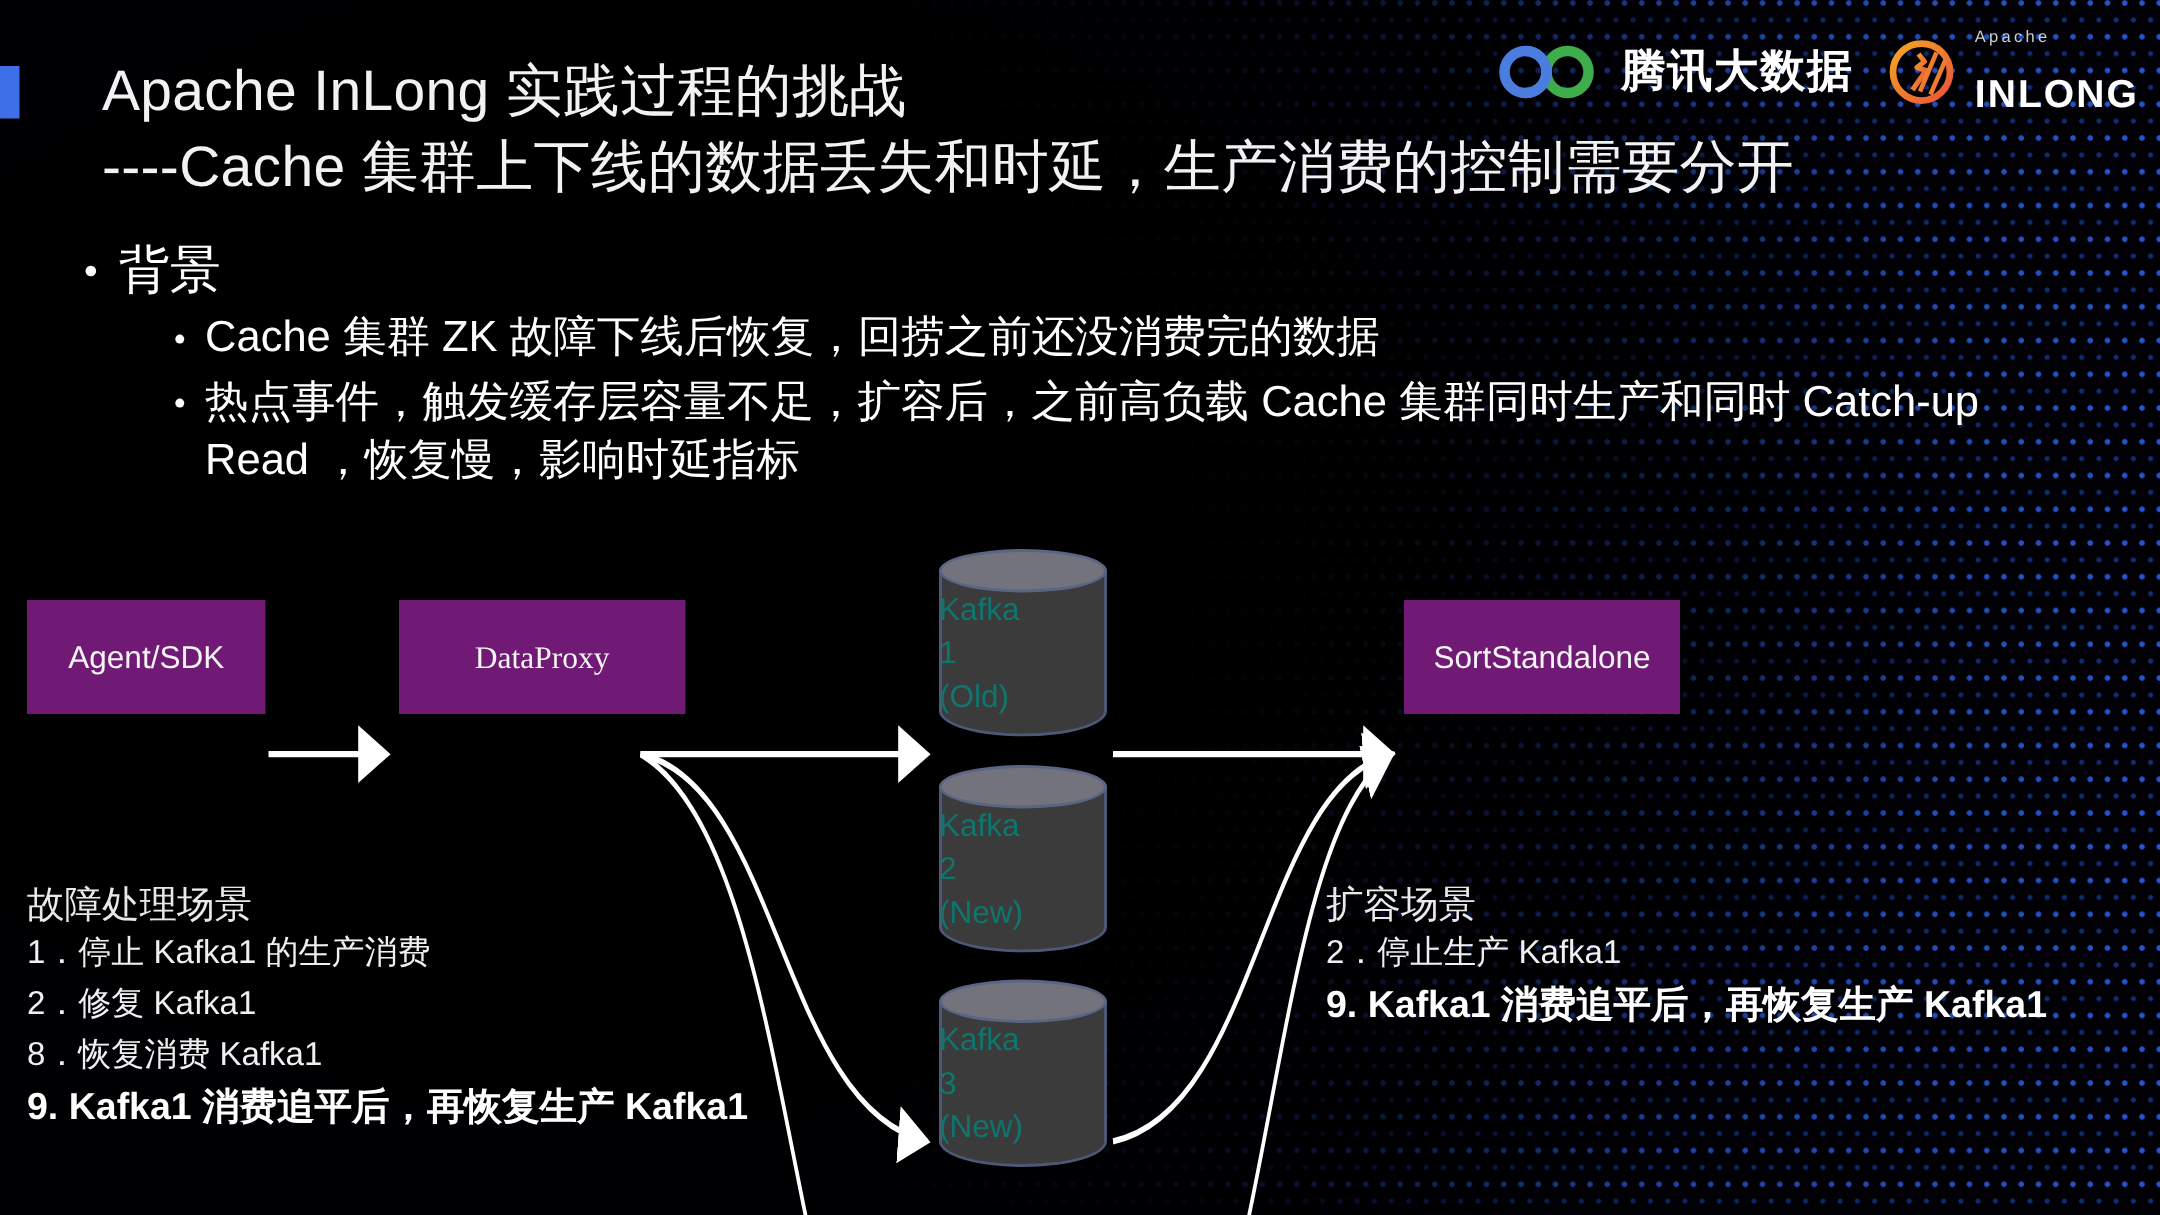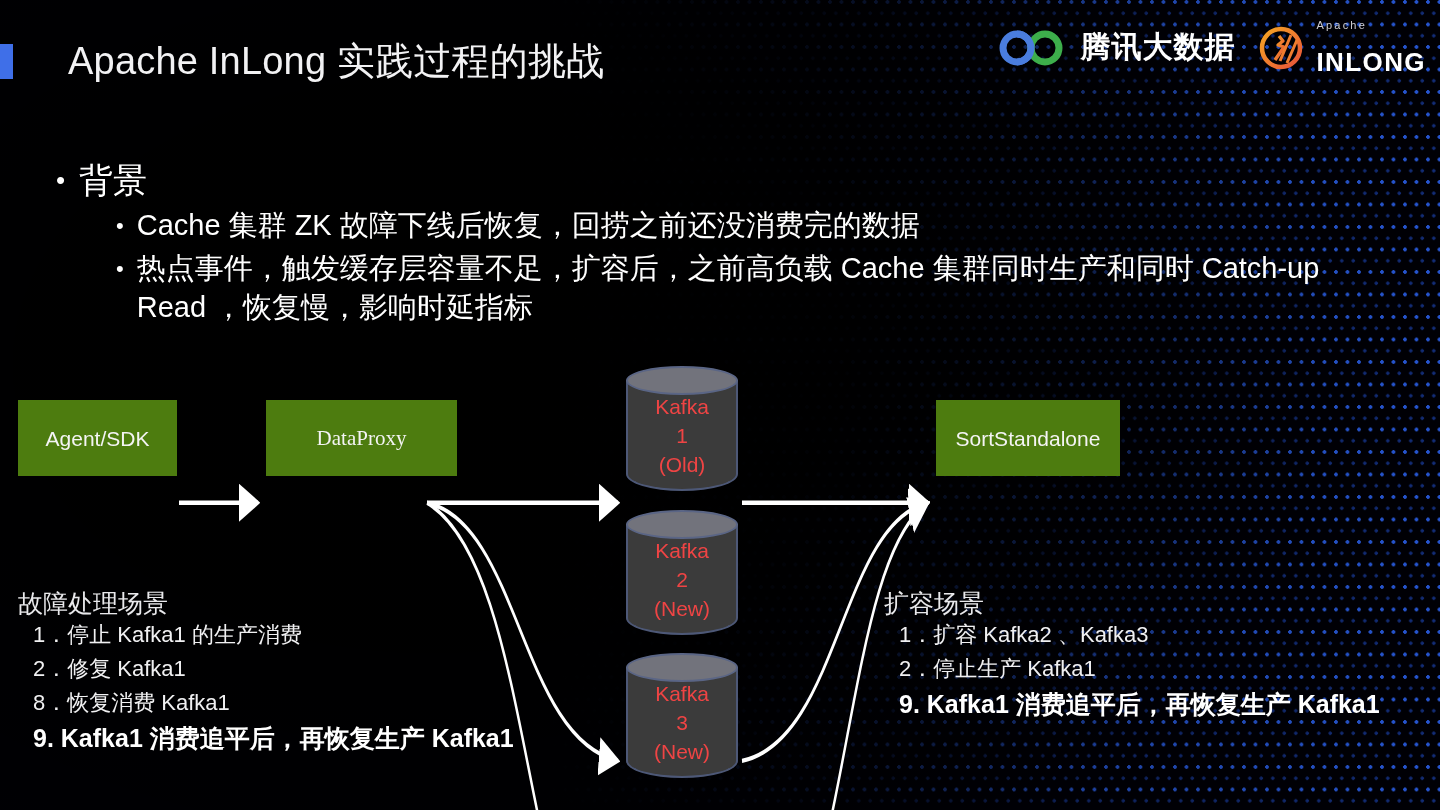--- a/index.html
+++ b/index.html
@@ -80,33 +80,33 @@
   .b2 {
     color: #ffffff; font-size: 29px; line-height: 39px;
     display: flex; align-items: flex-start; gap: 13px; margin-top: 4px;
   }
   .b2 .dot { font-size: 22px; line-height: 39px; }
 
   
   #diagram { position: absolute; left: 0; top: 355px; width: 1440px; height: 455px; }
   .node-box {
     position: absolute;
-    background: #4d7c0f;
+    background: #701a75;
     color: #f4f4f4;
     display: flex; align-items: center; justify-content: center;
     text-align: center;
     font-size: 21px; line-height: 27px;
   }
   #node-agent   { left: 18px;  top: 45px;  width: 159px; height: 76px; }
   #node-proxy   { left: 266px; top: 45px;  width: 191px; height: 76px; font-family: Liberation Serif, serif; }
   #node-sort    { left: 936px; top: 45px;  width: 184px; height: 76px; }
 
   .cyl {
     position: absolute; width: 112px;
-    color: #ef4444; text-align: center;
+    color: #0f766e; 
     font-size: 21px; line-height: 29px;
   }
   .cyl .body {
     position: absolute; left: 0; right: 0; top: 14px; bottom: 0;
     background: #3b3b3b;
     border-left: 2px solid #4d5877;
     border-right: 2px solid #4d5877;
     border-bottom: 2px solid #4d5877;
     border-radius: 0 0 56px 56px / 0 0 17px 17px;
   }
@@ -121,37 +121,38 @@
   }
   #cyl1 { left: 626px; top: 11px;  height: 125px; }
   #cyl2 { left: 626px; top: 155px; height: 125px; }
   #cyl3 { left: 626px; top: 298px; height: 125px; }
 
   
   .scenario { position: absolute; color: #ffffff; }
   #scenario-left  { left: 18px;  top: 588px; }
   #scenario-right { left: 884px; top: 588px; }
   .sc-title { font-size: 25px; line-height: 30px; color: #e9e9ec; }
-  .sc-item  { font-size: 22px; line-height: 34px; color: #f0f0f2; margin-left: 15px; }
+  .sc-item  { font-size: 22px; line-height: 34px; color: #f0f0f2; }
   .sc-item.strong { font-size: 25px; line-height: 36px; font-weight: 700; color: #ffffff; }
 
   svg#wires { position: absolute; left:0; top:0; width: 1440px; height: 810px; pointer-events:none; }
 </style>
 </head>
 <body>
 
 <div id="slide">
 
   <div id="dots"></div>
   <div id="vignette"></div>
 
   <div id="accent-bar"></div>
 
   <div id="title-block">
     <div>Apache InLong 实践过程的挑战</div>
+    <div>----Cache 集群上下线的数据丢失和时延，生产消费的控制需要分开</div>
   </div>
 
   <div id="logos">
     <div class="logo-group">
       <svg width="72" height="40" viewBox="0 0 72 40">
         <circle cx="20" cy="20" r="14" fill="none" stroke="#4a7dde" stroke-width="7"></circle>
         <circle cx="48" cy="20" r="14" fill="none" stroke="#3dae4b" stroke-width="7"></circle>
         <path d="M20 6 A14 14 0 0 1 20 34" fill="none" stroke="#4a7dde" stroke-width="7"></path>
       </svg>
       <span class="tencent-bd-text">腾讯大数据</span>
@@ -264,18 +265,17 @@
   <div class="scenario" id="scenario-left">
     <div class="sc-title">故障处理场景</div>
     <div class="sc-item">1．停止 Kafka1 的生产消费</div>
     <div class="sc-item">2．修复 Kafka1</div>
     <div class="sc-item">8．恢复消费 Kafka1</div>
     <div class="sc-item strong">9. Kafka1 消费追平后，再恢复生产 Kafka1</div>
   </div>
 
   <div class="scenario" id="scenario-right">
     <div class="sc-title">扩容场景</div>
-    <div class="sc-item">1．扩容 Kafka2 、Kafka3</div>
     <div class="sc-item">2．停止生产 Kafka1</div>
     <div class="sc-item strong">9. Kafka1 消费追平后，再恢复生产 Kafka1</div>
   </div>
 
 </div>
 
 </body></html>

